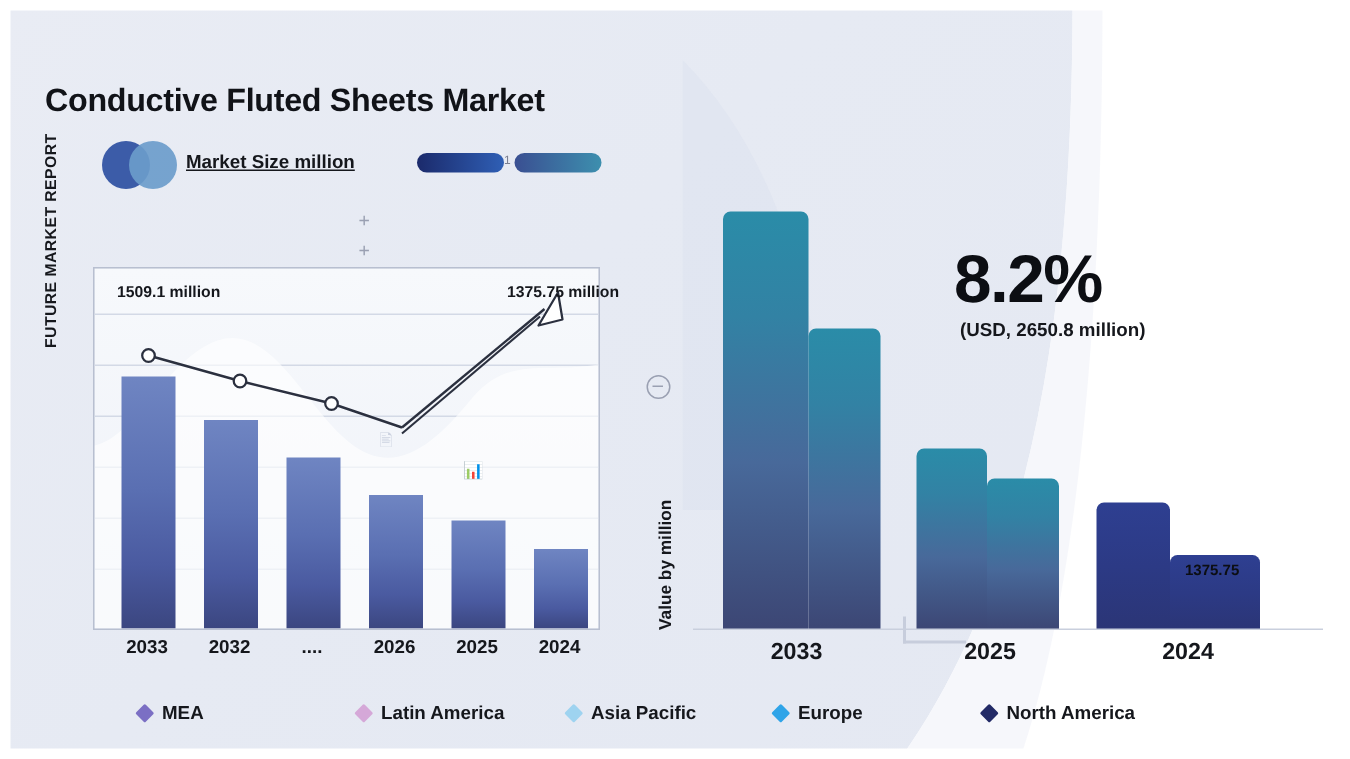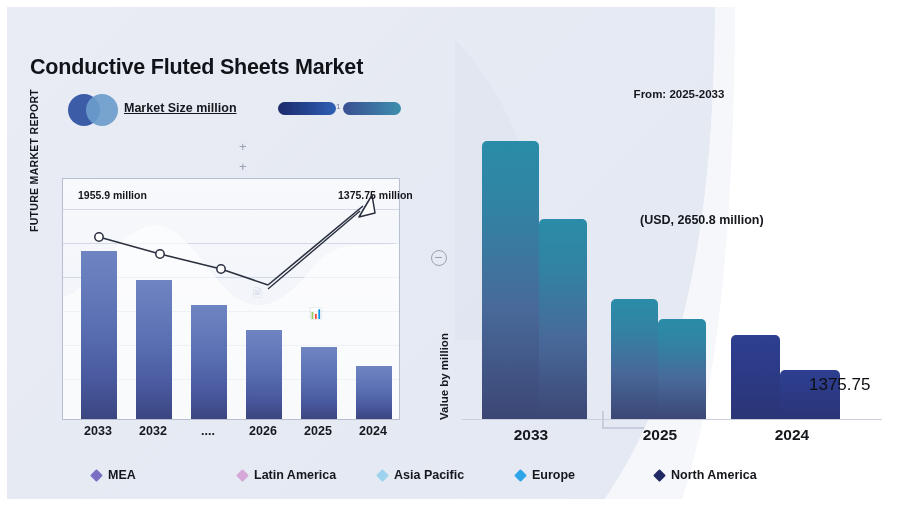--- a/index.html
+++ b/index.html
@@ -264,23 +264,23 @@
     position: absolute;
     top: 0;
     width: 90px;
     text-align: center;
     font-size: 15.5px;
     font-weight: bold;
     color: #15171c;
   }
   #rbar-value {
     position: absolute;
-    left: 359px; top: 375px;
-    font-size: 17px;
-    font-weight: normal;
+    left: 340px; top: 375px;
+    font-size: 10px;
+    font-weight: bold;
     color: #0c0e13;
   }
   #notch {
     position: absolute;
     left: 152px; top: 271px;
     width: 40px; height: 16px;
     border-left: 2px solid #c7cddc;
     border-bottom: 2px solid #c7cddc;
   }
 
@@ -338,21 +338,21 @@
       <div class="pill" id="pill-a"></div>
       <div id="pill-sep">1</div>
       <div class="pill" id="pill-b"></div>
     </div>
 
     <div class="plus-mark" id="plus-1">+</div>
     <div class="plus-mark" id="plus-2">+</div>
 
     <div id="fmr-axis">FUTURE MARKET REPORT</div>
 
-    <div id="label-left">1955.9 million</div>
+    <div id="label-left">1509.1 million</div>
     <div id="label-right">1375.75 million</div>
 
     <div id="chart-frame">
 
       <div class="gridline" style="top:30px;"></div>
       <div class="gridline" style="top:64px;"></div>
       <div class="gridline" style="top:98px;"></div>
       <div class="gridline" style="top:132px;"></div>
       <div class="gridline" style="top:166px;"></div>
       <div class="gridline" style="top:200px;"></div>
@@ -390,36 +390,36 @@
       <div class="xlab" style="left:233px;">2025</div>
       <div class="xlab" style="left:288px;">2024</div>
     </div>
 
     <div id="minus-circle"></div>
     <div id="value-axis">Value by million</div>
   </div>
 
   <div id="right-panel">
 
-    <div id="cagr-from">From: 2025-2033</div>
 
     <div id="rbars">
 
       <div class="rbar teal-grad" style="left:32px;  width:57px; height:279px;"></div>
       <div class="rbar teal-grad" style="left:89px;  width:48px; height:201px;"></div>
 
       <div class="rbar teal-grad" style="left:161px; width:47px; height:121px;"></div>
       <div class="rbar teal-grad" style="left:208px; width:48px; height:101px;"></div>
 
       <div class="rbar navy-grad" style="left:281px; width:49px; height:85px;"></div>
       <div class="rbar navy-grad" style="left:330px; width:60px; height:50px;"></div>
 
       <div id="notch"></div>
     </div>
 
+    <div id="cagr-value">8.2%</div>
     <div id="cagr-sub">(USD, 2650.8 million)</div>
 
     <div id="rbaseline"></div>
     <div id="rbar-value">1375.75</div>
 
     <div id="rxlabels">
       <div class="rxlab" style="left:36px;">2033</div>
       <div class="rxlab" style="left:165px;">2025</div>
       <div class="rxlab" style="left:297px;">2024</div>
     </div>

